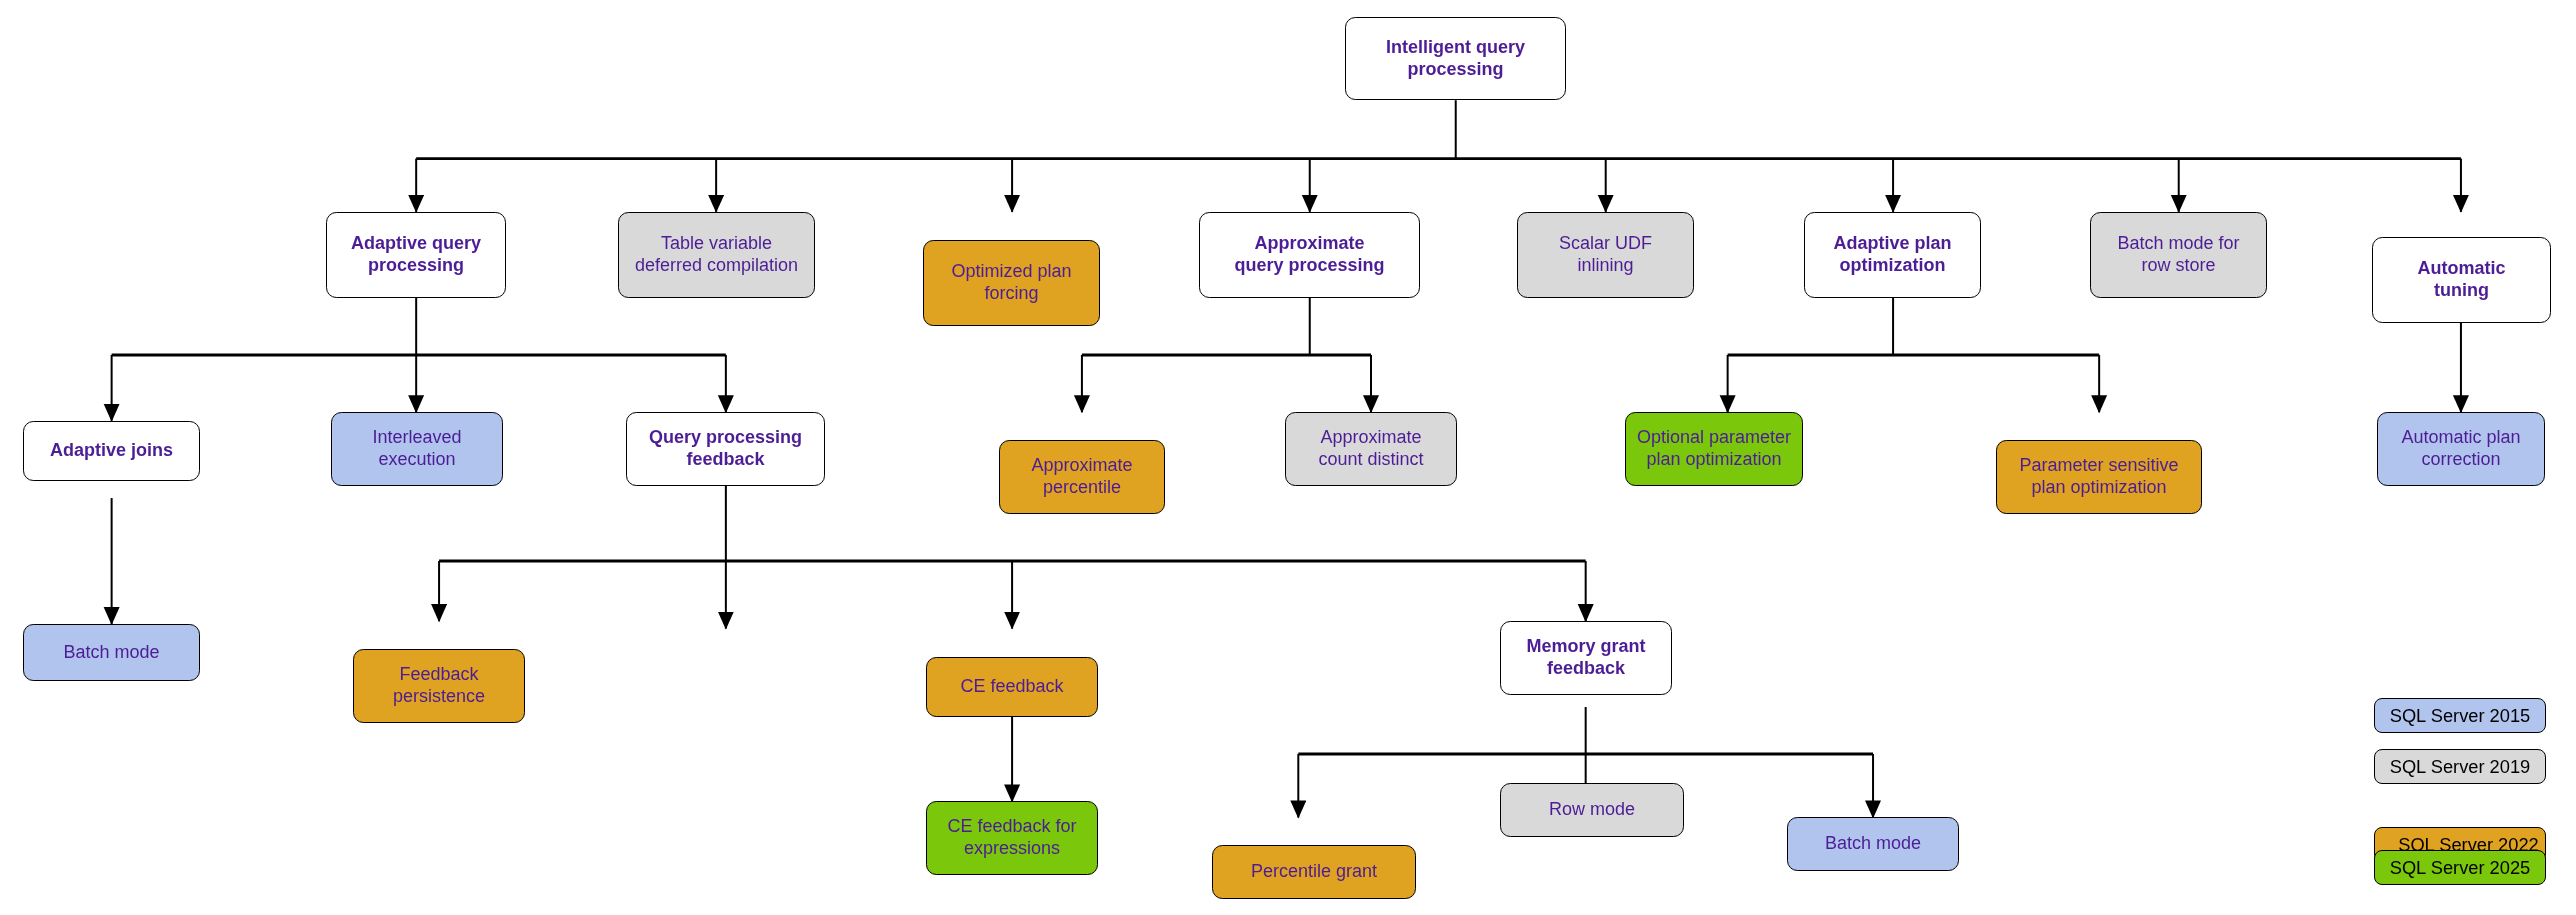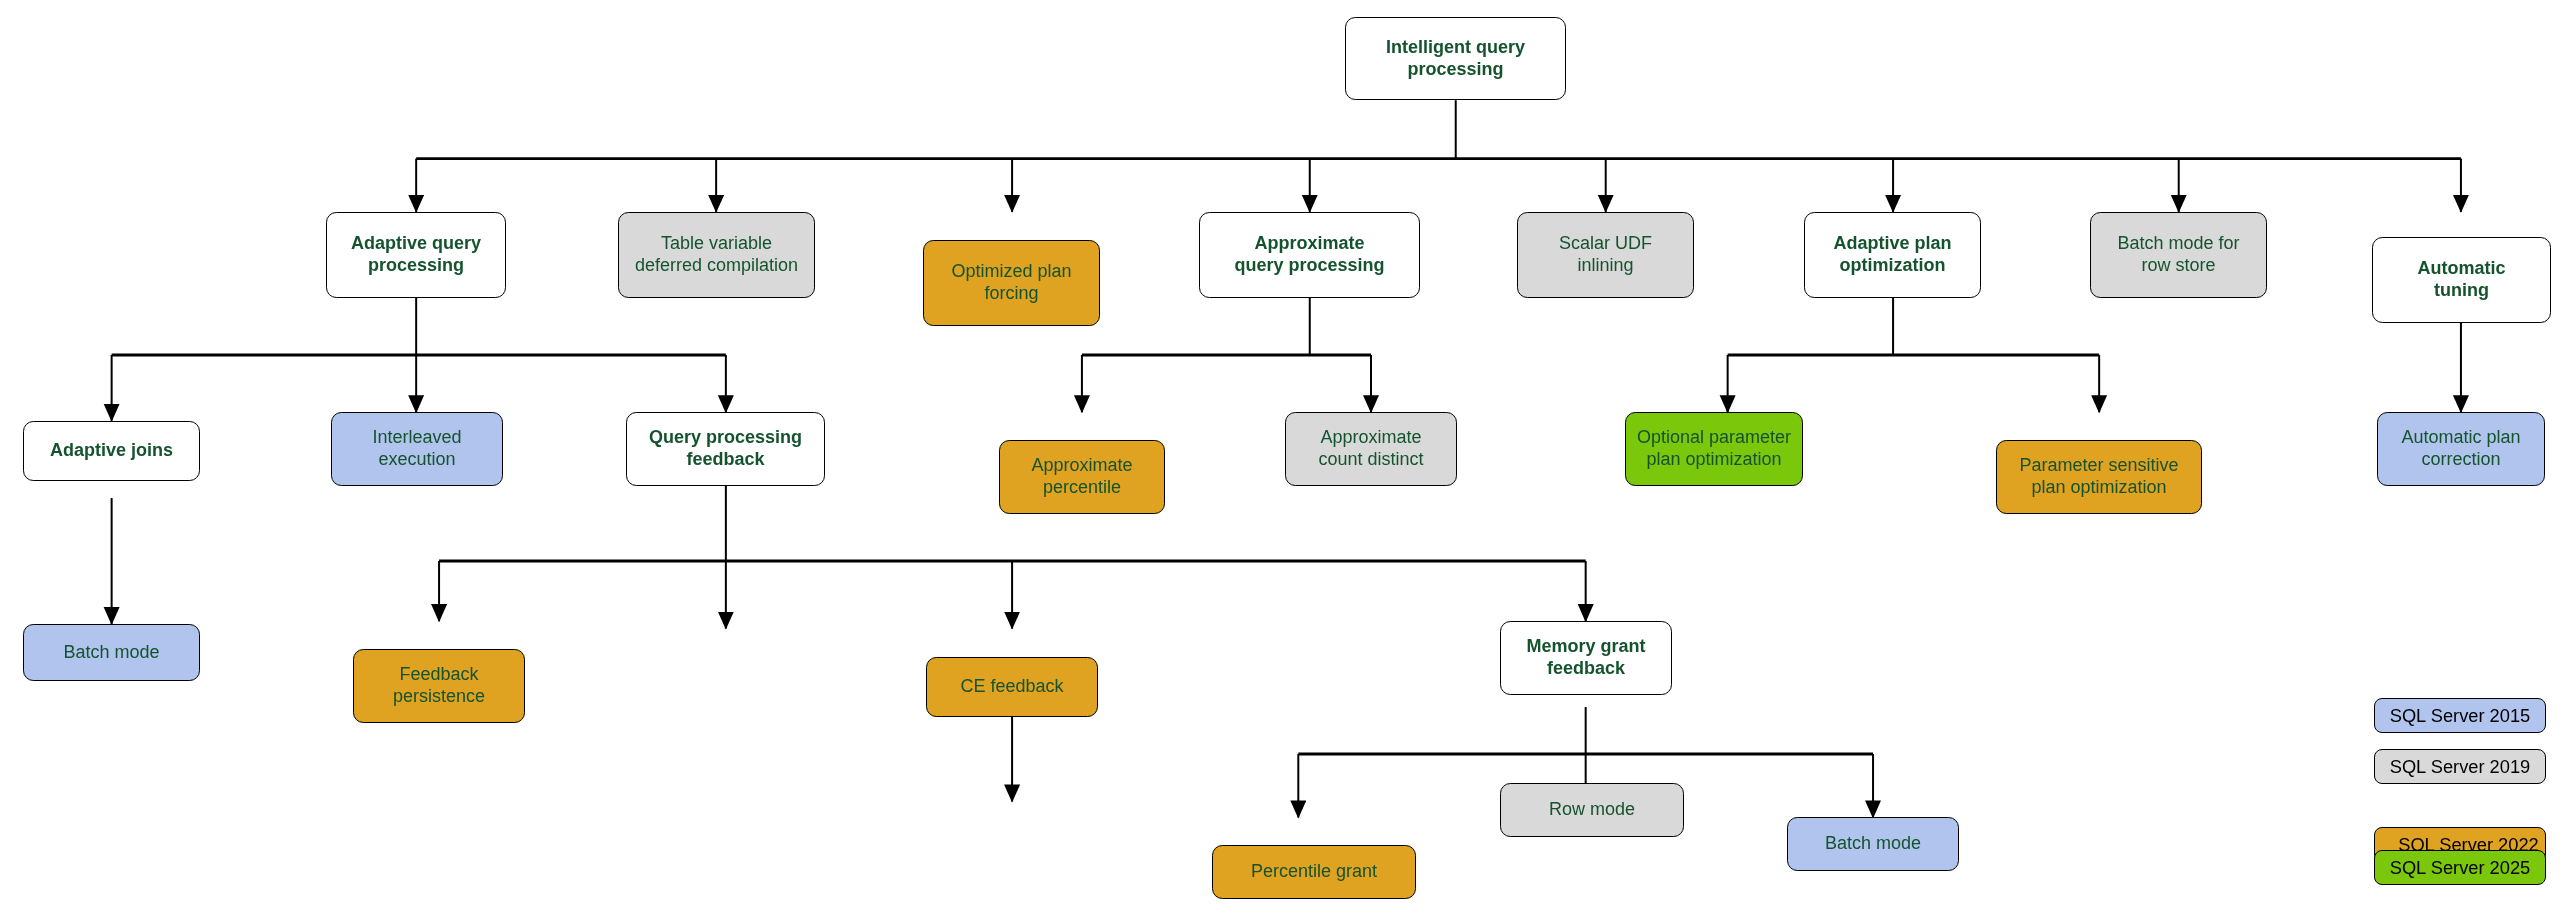--- a/index.html
+++ b/index.html
@@ -26,21 +26,21 @@
   .node {
     position: absolute;
     box-sizing: border-box;
     border: 1.7px solid #000000;
     border-radius: 10.3px;
     display: flex;
     align-items: center;
     justify-content: center;
     text-align: center;
     line-height: 1.22;
-    color: #14532d;
+    color: #4c1d95;
     font-family: "Liberation Sans", sans-serif;
     font-size: 18px;
     padding: 2.3px 5.7px;
     white-space: pre-line;
     background: #ffffff;
   }
   .node.bold { font-weight: bold; }
   .fill-white { background: #ffffff; }
   .fill-gray  { background: #d9d9d9; }
   .fill-orange{ background: #dfa221; margin-top: 28px; }
@@ -180,20 +180,22 @@
 
   <div class="node fill-orange" style="left:353px;top:621px;width:172px;height:74px;">Feedback
 persistence</div>
 
 
   <div class="node fill-orange" style="left:926px;top:629px;width:172px;height:60px;">CE feedback</div>
 
   <div class="node fill-white bold" style="left:1500px;top:621px;width:172px;height:74px;">Memory grant
 feedback</div>
 
+  <div class="node fill-green" style="left:926px;top:801px;width:172px;height:74px;">CE feedback for
+expressions</div>
 
   <div class="node fill-orange" style="left:1212px;top:817px;width:204px;height:54px;">Percentile grant</div>
 
   <div class="node fill-gray" style="left:1500px;top:783px;width:184px;height:54px;">Row mode</div>
 
   <div class="node fill-blue" style="left:1787px;top:817px;width:172px;height:54px;">Batch mode</div>
 
   <div class="legend fill-blue" style="top:698px;">SQL Server 2015</div>
   <div class="legend fill-gray" style="top:749px;">SQL Server 2019</div>
   <div class="legend fill-orange" style="top:799px;padding-left:17px;">SQL Server 2022</div>

